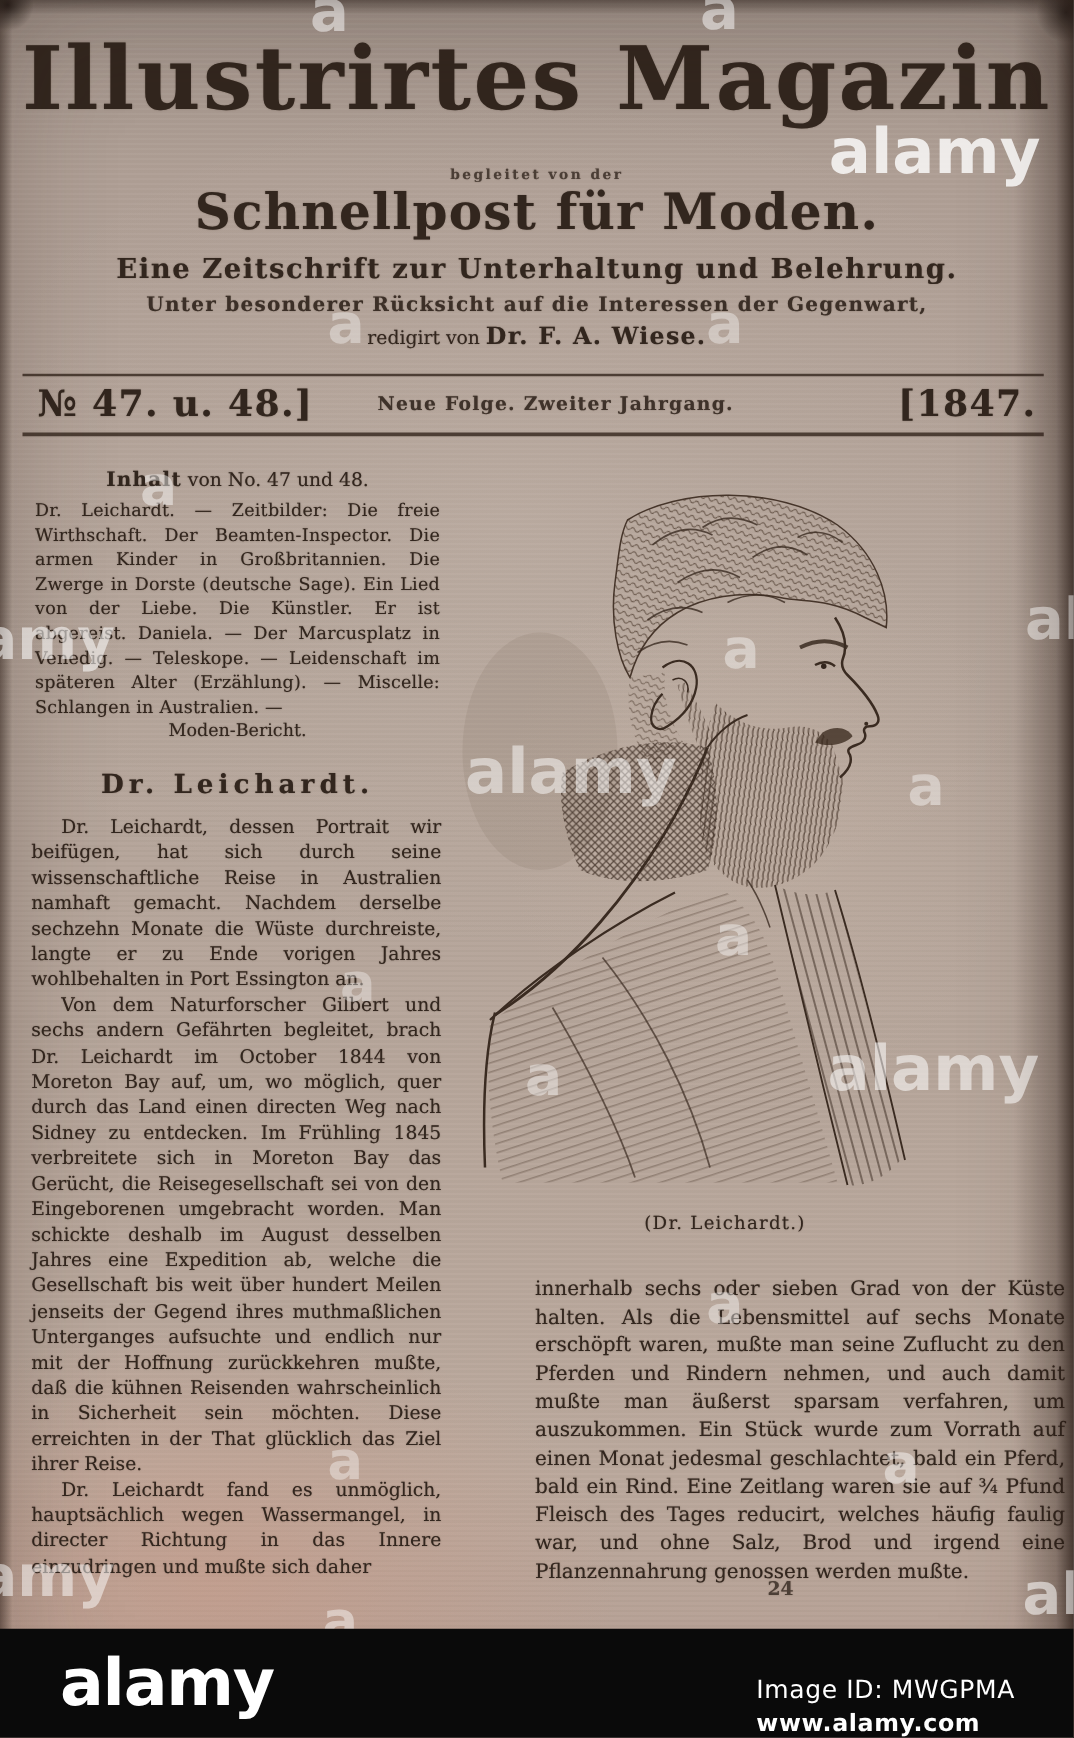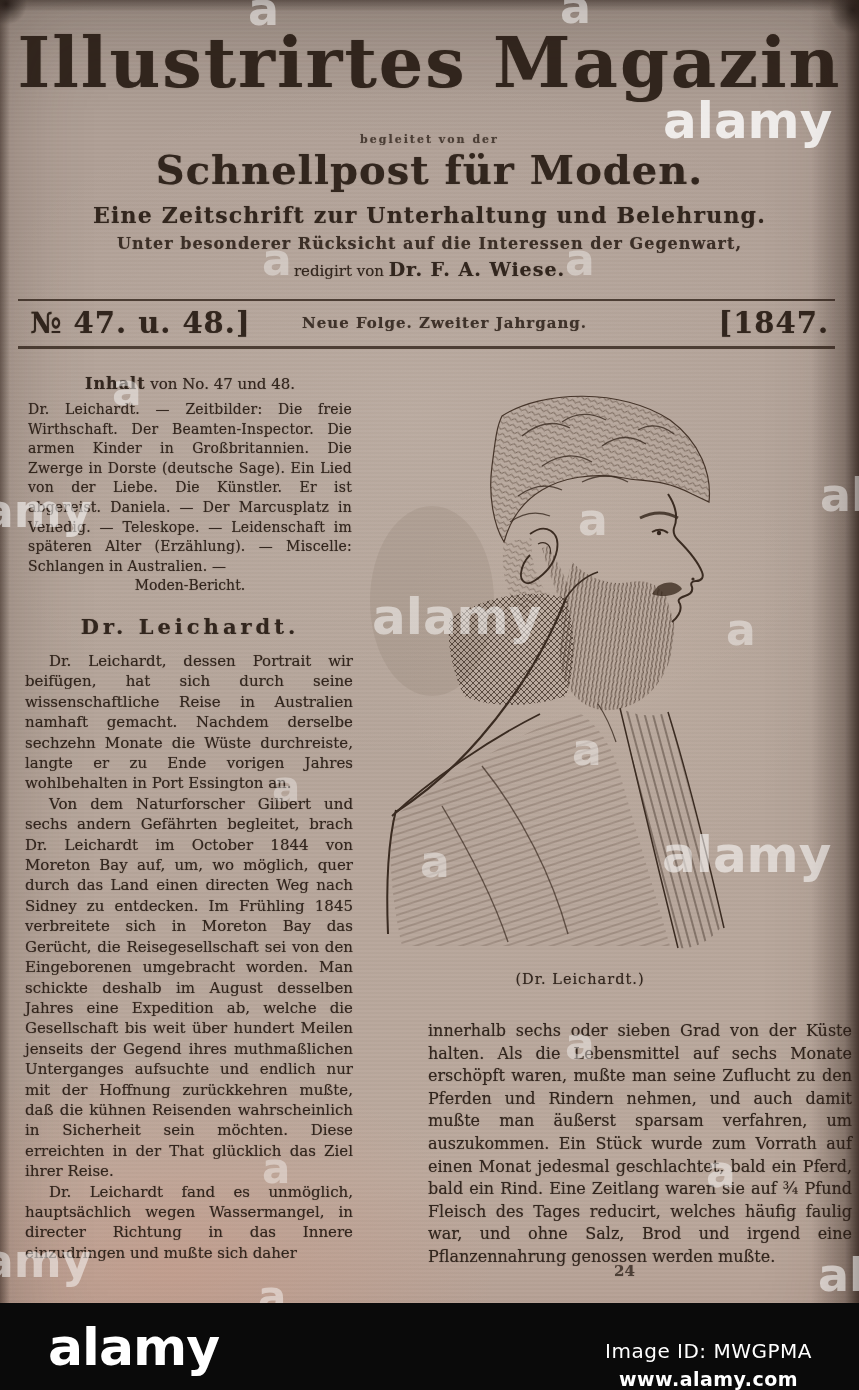--- a/index.html
+++ b/index.html
@@ -60,21 +60,21 @@
   .col-right{position:absolute;left:428px;top:1020px;width:424px;
     font-size:16px;line-height:22.6px;text-align:justify;}
   .pagenum{position:absolute;left:614px;top:1262px;font-size:15px;font-weight:bold;opacity:.8;}
   .wm{position:absolute;z-index:5;color:#fff;font-family:"DejaVu Sans",sans-serif;
     font-weight:bold;line-height:1;pointer-events:none;}
   .alamy-bar{position:absolute;left:0;right:0;top:1303px;height:87px;background:#0a0a0a;z-index:6;
     display:flex;align-items:center;justify-content:space-between;
     padding:0 47px 0 48px;box-sizing:border-box;
     font-family:"DejaVu Sans",sans-serif;color:#fff;}
   .bar-logo{font-size:52px;font-weight:bold;letter-spacing:-1px;}
-  .bar-right{text-align:center;margin-top:36px;}
+  .bar-right{text-align:left;margin-top:36px;}
   .bar-id{font-size:20px;letter-spacing:.5px;margin-bottom:5px;}
   .bar-url{font-size:19px;font-weight:bold;letter-spacing:.5px;}
   svg .ln{fill:none;stroke:#3a2b21;}
 </style>
 </head>
 <body>
 
 <div class="photo">
   <div class="page">
 

